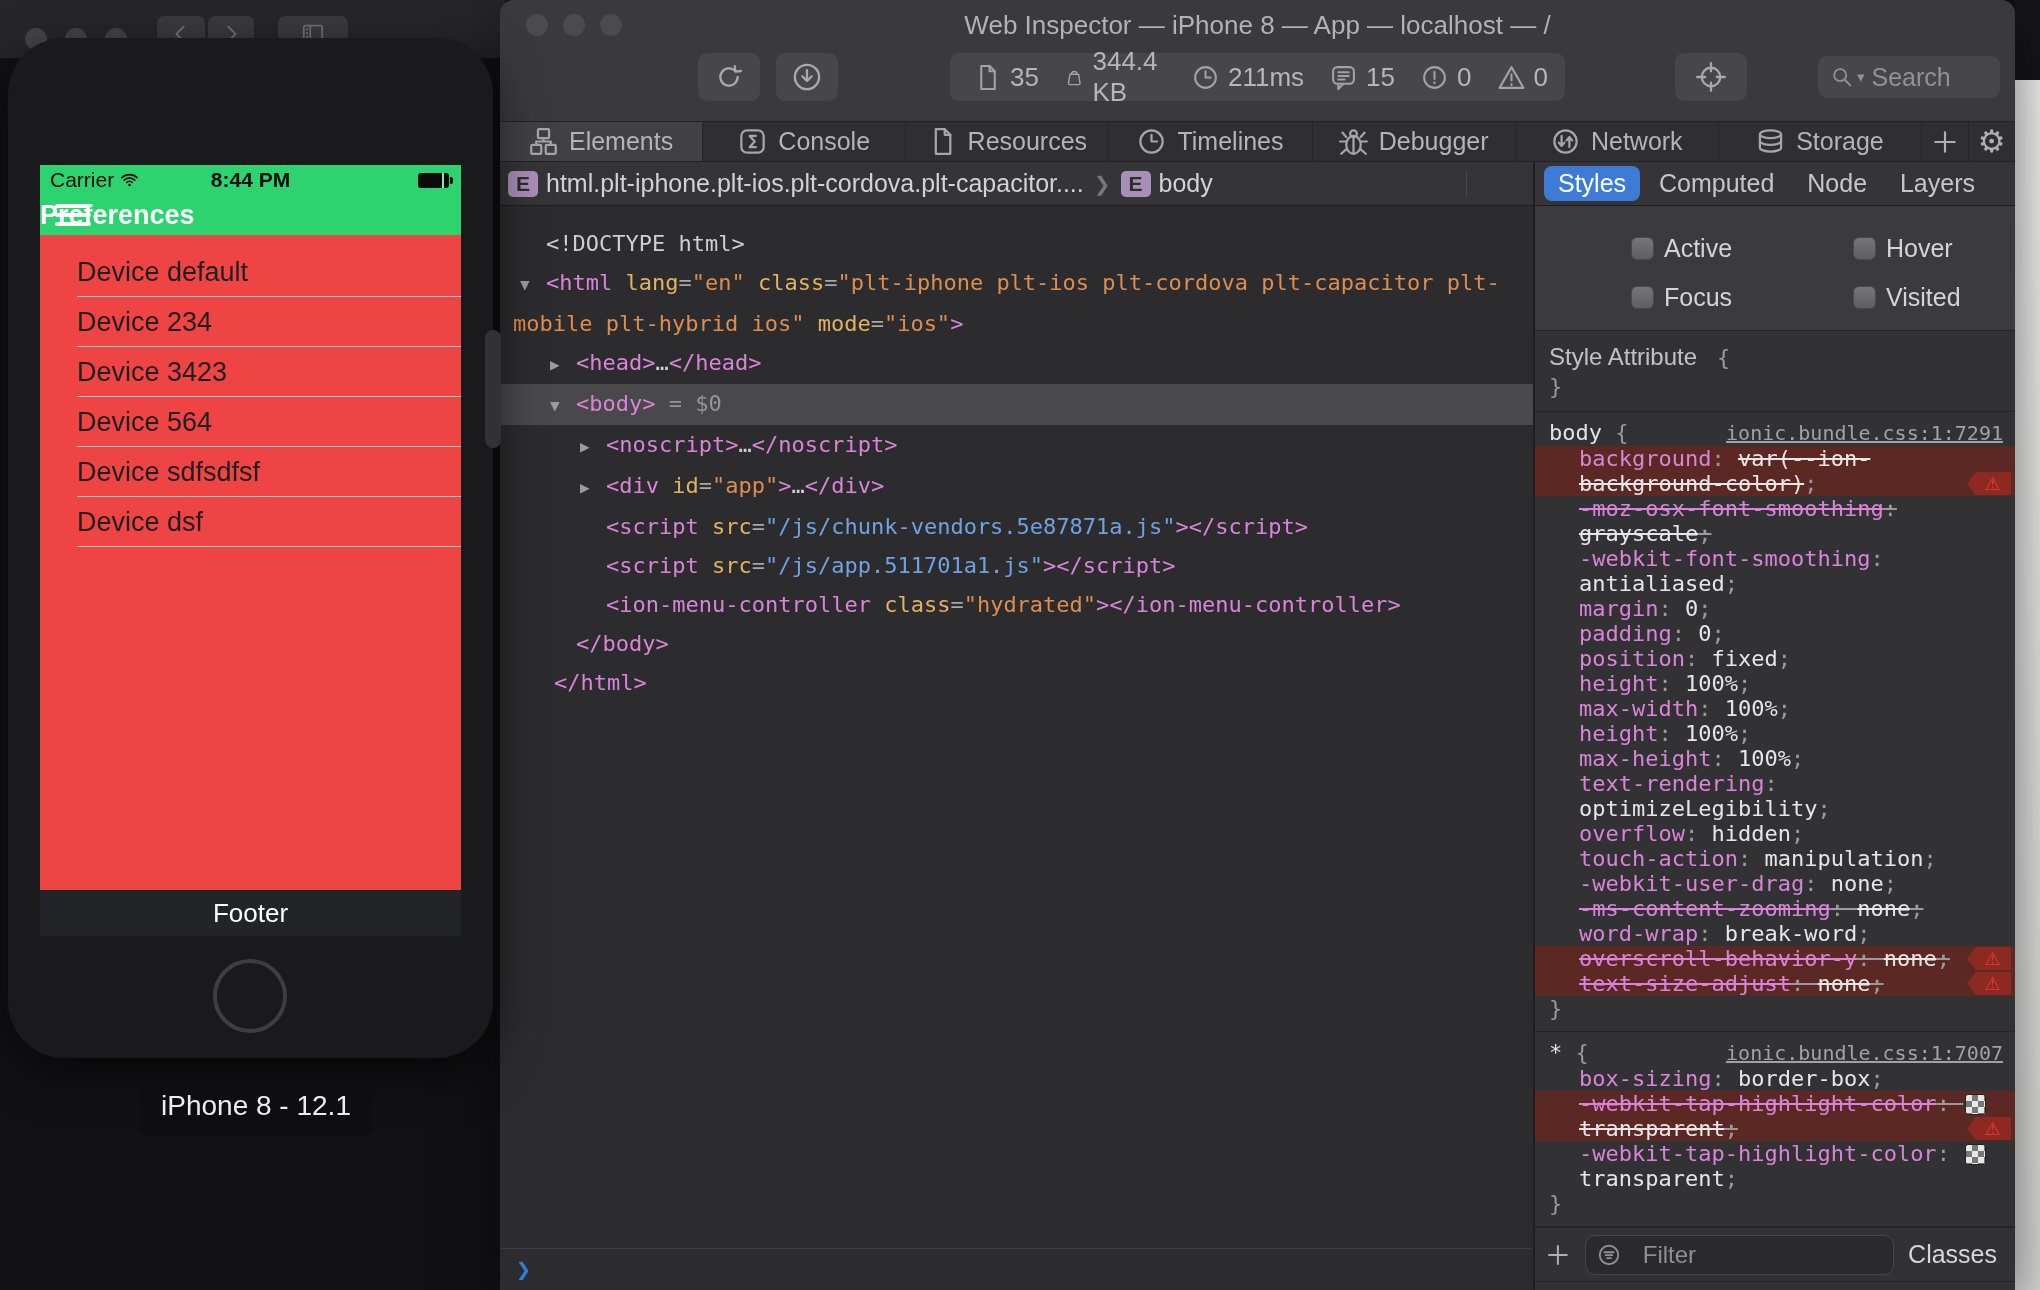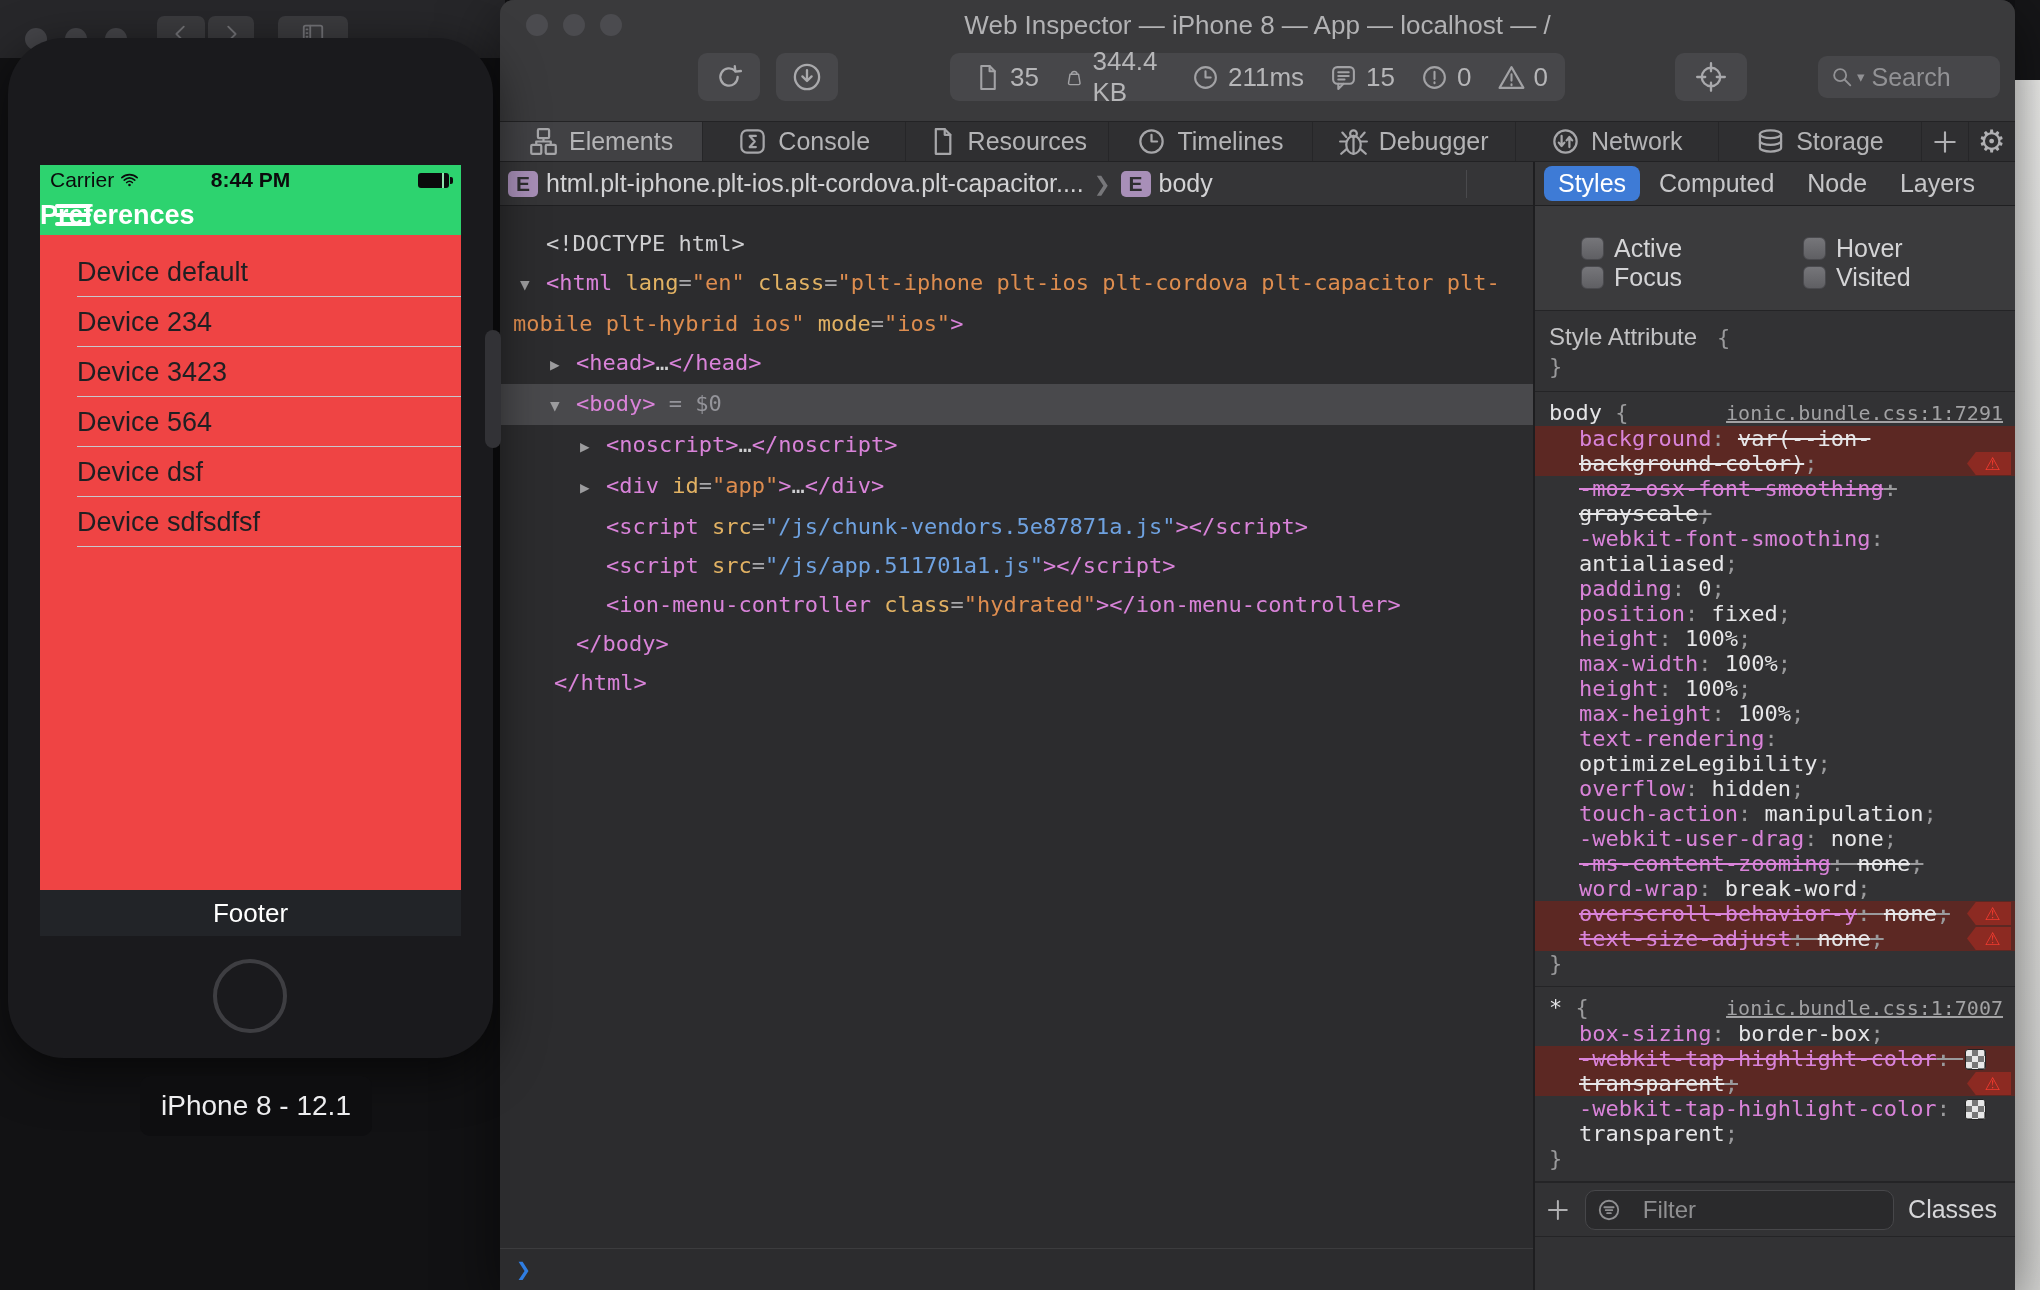--- a/index.html
+++ b/index.html
@@ -76,21 +76,21 @@
                padding-left:16px;flex:none}
   .prompt{color:#2f7de1;font-family:"DejaVu Sans Mono",monospace;font-size:25px;font-weight:bold}
 
   
   .sidebar{width:482px;border-left:2px solid #1e1e20;background:#323234;display:flex;flex-direction:column;min-height:0}
   .panelheader{height:44px;background:#353537;border-bottom:1px solid #1f1f21;display:flex;align-items:center;
                justify-content:space-between;padding:0 26px 0 9px;flex:none}
   .ptab{color:#c6c6c8;font-size:25px;padding:3px 14px;border-radius:8px}
   .ptab.active{background:#3e7bd6;color:#fff}
 
-  .pseudo{padding:28px 20px 18px 46px;display:grid;grid-template-columns:222px auto;row-gap:0;
+  .pseudo{padding:28px 20px 18px 96px;display:grid;grid-template-columns:222px auto;row-gap:20px;
           background:#3b3b3d;border-bottom:1px solid #242426;flex:none}
   .pseudo-item{display:flex;align-items:center;gap:10px;color:#d4d4d6;font-size:25px}
   .cb{width:23px;height:23px;border-radius:6px;background:linear-gradient(#76767a,#5f5f63);
       border:1px solid #4a4a4e;flex:none}
 
   .styleattr{padding:12px 14px 10px;border-bottom:1px solid #242426;flex:none}
   .styleattr .line{line-height:28px;font-size:24px}
   .sa-label{color:#c2c2c4}
   .brace{color:#9a9a9c;font-family:"DejaVu Sans Mono",monospace;font-size:22px}
 
@@ -451,20 +451,21 @@
               <div class="rule-head">
                 <span><span class="sel">body</span><span class="pp"> {</span></span>
                 <a class="src-link">ionic.bundle.css:1:7291</a>
               </div>
               <div class="props">
                 <div class="prop error"><span class="pname">background</span><span class="pp">: </span><span class="pval strike">var(--ion-background-color)</span><span class="pp">;</span><span class="warn-badge">
                     <span class="warn-glyph">⚠</span>
                   </span></div>
                 <div class="prop"><span class="pname strike">-moz-osx-font-smoothing</span><span class="pp strike">: </span><span class="pval strike">grayscale</span><span class="pp strike">;</span></div>
                 <div class="prop"><span class="pname">-webkit-font-smoothing</span><span class="pp">: </span><span class="pval">antialiased</span><span class="pp">;</span></div>
+                <div class="prop"><span class="pname">margin</span><span class="pp">: </span><span class="pval">0</span><span class="pp">;</span></div>
                 <div class="prop"><span class="pname">padding</span><span class="pp">: </span><span class="pval">0</span><span class="pp">;</span></div>
                 <div class="prop"><span class="pname">position</span><span class="pp">: </span><span class="pval">fixed</span><span class="pp">;</span></div>
                 <div class="prop"><span class="pname">height</span><span class="pp">: </span><span class="pval">100%</span><span class="pp">;</span></div>
                 <div class="prop"><span class="pname">max-width</span><span class="pp">: </span><span class="pval">100%</span><span class="pp">;</span></div>
                 <div class="prop"><span class="pname">height</span><span class="pp">: </span><span class="pval">100%</span><span class="pp">;</span></div>
                 <div class="prop"><span class="pname">max-height</span><span class="pp">: </span><span class="pval">100%</span><span class="pp">;</span></div>
                 <div class="prop"><span class="pname">text-rendering</span><span class="pp">: </span><span class="pval">optimizeLegibility</span><span class="pp">;</span></div>
                 <div class="prop"><span class="pname">overflow</span><span class="pp">: </span><span class="pval">hidden</span><span class="pp">;</span></div>
                 <div class="prop"><span class="pname">touch-action</span><span class="pp">: </span><span class="pval">manipulation</span><span class="pp">;</span></div>
                 <div class="prop"><span class="pname">-webkit-user-drag</span><span class="pp">: </span><span class="pval">none</span><span class="pp">;</span></div>
@@ -549,24 +550,24 @@
           <div class="list-item">
             <span>Device 234</span>
           </div>
           <div class="list-item">
             <span>Device 3423</span>
           </div>
           <div class="list-item">
             <span>Device 564</span>
           </div>
           <div class="list-item">
+            <span>Device sdfsdfsf</span>
+          </div>
+          <div class="list-item">
             <span>Device dsf</span>
-          </div>
-          <div class="list-item">
-            <span>Device sdfsdfsf</span>
           </div>
         </div>
       <div class="appfooter">Footer</div>
     </div>
     <div class="home-button"></div>
   </div>
   <div class="phone-label">iPhone 8 - 12.1</div>
 
 </div>
 

